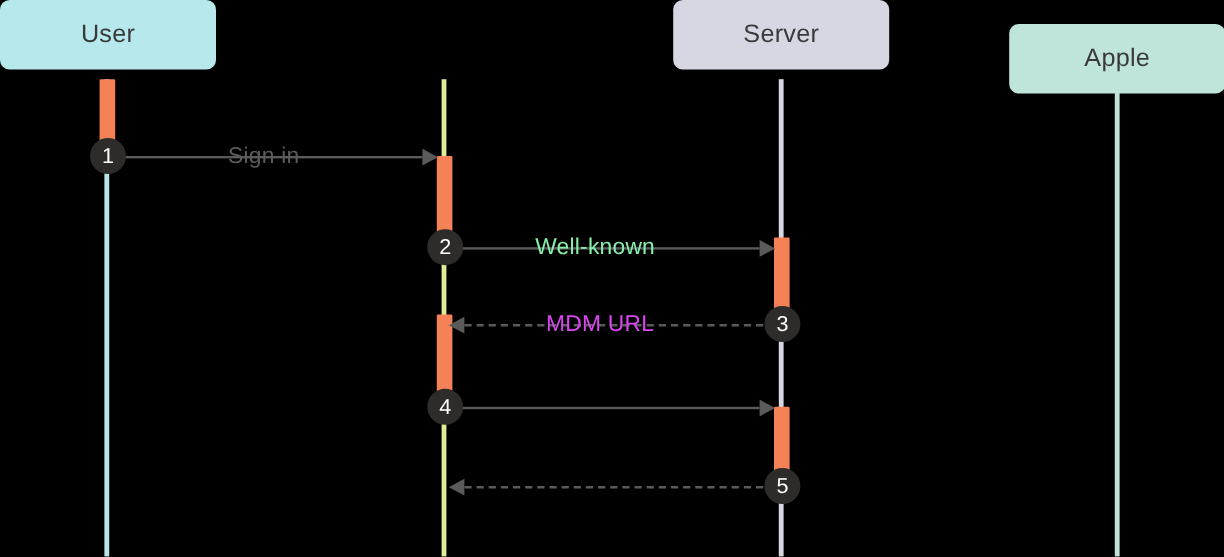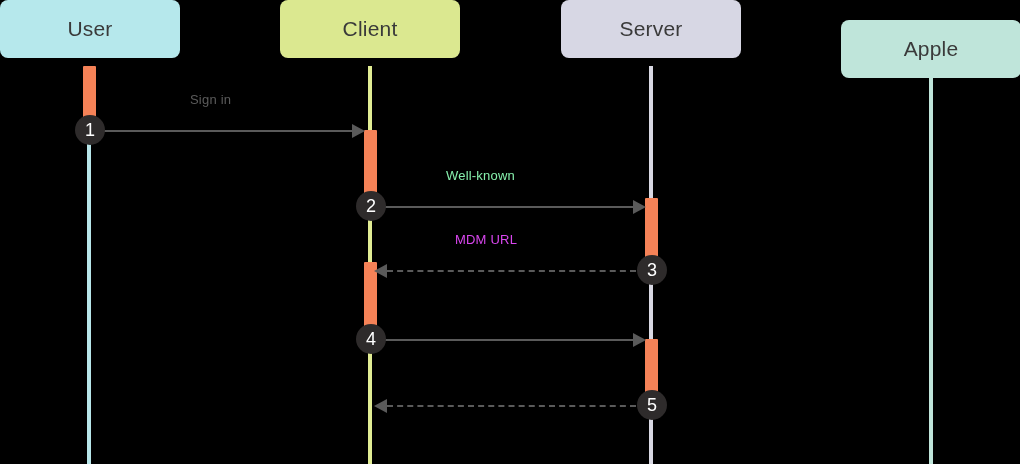--- a/index.html
+++ b/index.html
@@ -69,24 +69,25 @@
     border-bottom: 7px solid transparent;
   }
   .arrowhead.right {
     border-left: 13px solid #5a5a5a;
   }
   .arrowhead.left {
     border-right: 13px solid #5a5a5a;
   }
   .msg-label {
     position: absolute;
-    font-size: 13px;
+    font-size: 19px;
     color: #5b5b5b;
     white-space: nowrap;
     letter-spacing: 0.2px;
+    margin-top: 28px;
   }
 
   
   .step-marker {
     position: absolute;
     width: 30px;
     height: 30px;
     border-radius: 50%;
     background: #2e2b2b;
     color: #ffffff;
@@ -99,23 +100,20 @@
 </style>
 </head>
 <body>
 
 <div id="diagram-root">
     <div class="lifeline" style="left: 87px; background: rgb(184, 230, 234);"></div>
     <div class="participant-box" style="left: 0px; width: 180px; background: rgb(182, 232, 236);">
       <span class="participant-label">User</span>
     </div>
     <div class="lifeline" style="left: 368px; background: rgb(225, 236, 148);"></div>
-    <div class="participant-box" style="left: 280px; width: 180px; background: rgb(219, 232, 144);">
-      <span class="participant-label">Client</span>
-    </div>
     <div class="lifeline" style="left: 649px; background: rgb(216, 216, 227);"></div>
     <div class="participant-box" style="left: 561px; width: 180px; background: rgb(215, 215, 228); text-align: right;">
       <span class="participant-label">Server</span>
     </div>
     <div class="lifeline" style="left: 929px; background: rgb(191, 229, 218);"></div>
     <div class="participant-box" style="left: 841px; width: 180px; background: rgb(191, 229, 218); margin-top: 20px;">
       <span class="participant-label">Apple</span>
     </div>
     <div class="activation" style="left: 83px; top: 66px; height: 64px; background: rgb(245, 130, 87);"></div>
     <div class="activation" style="left: 364px; top: 130px; height: 76px; background: rgb(245, 130, 87);"></div>

